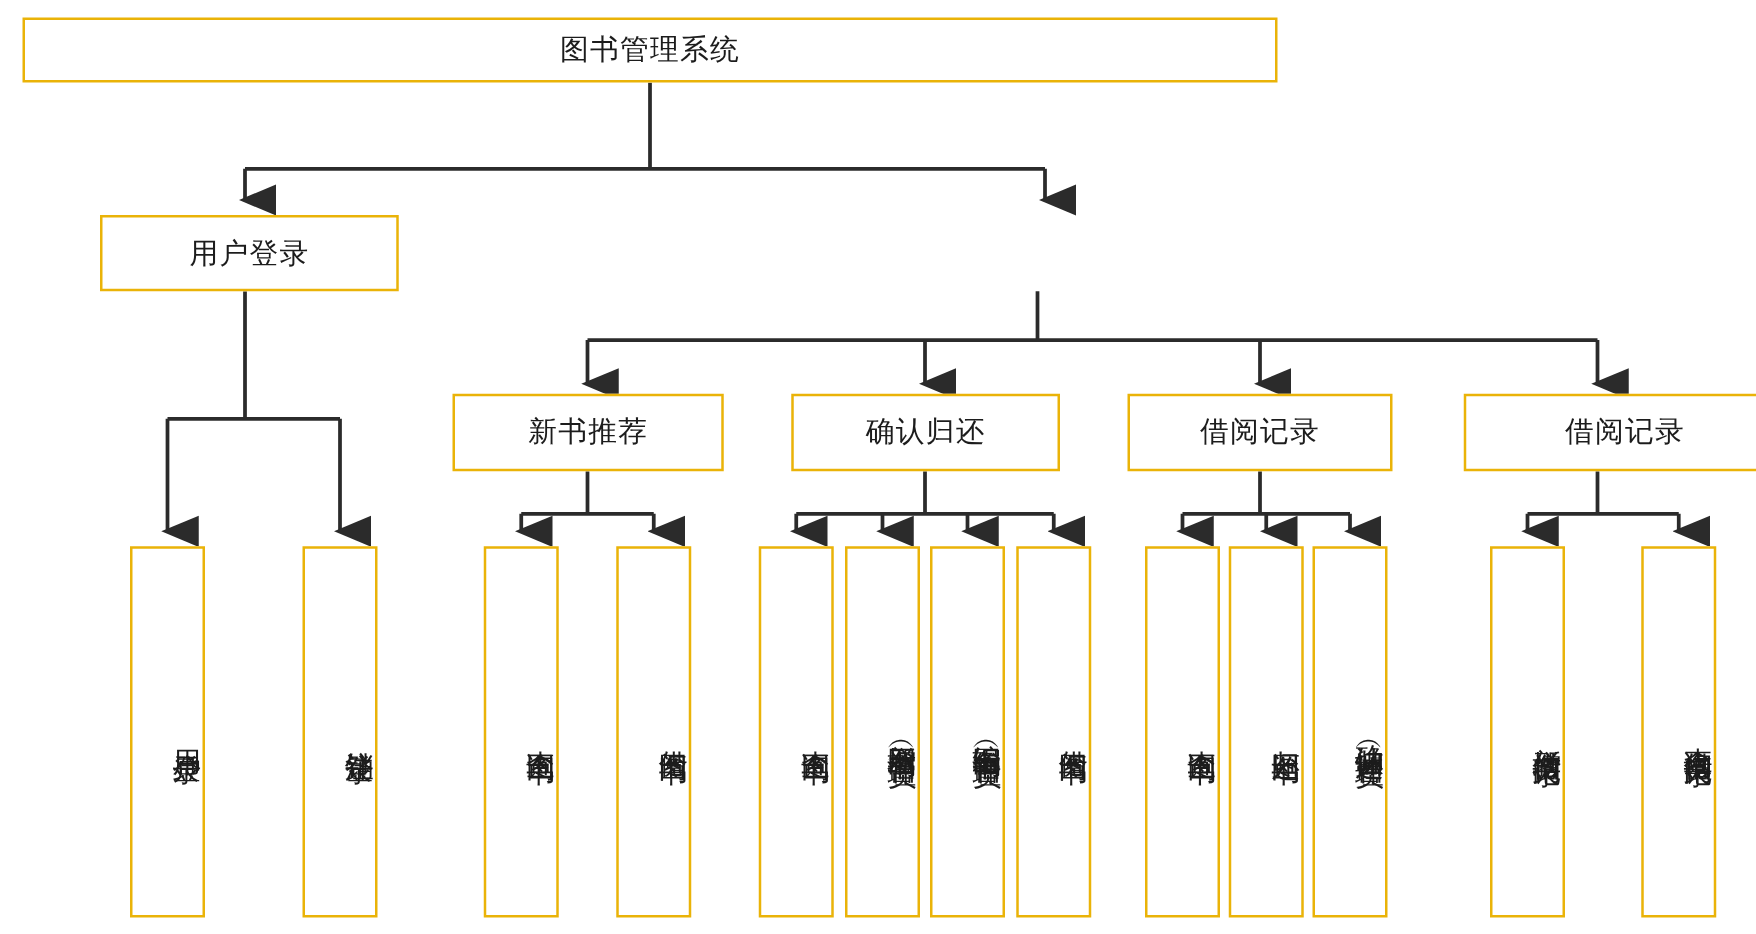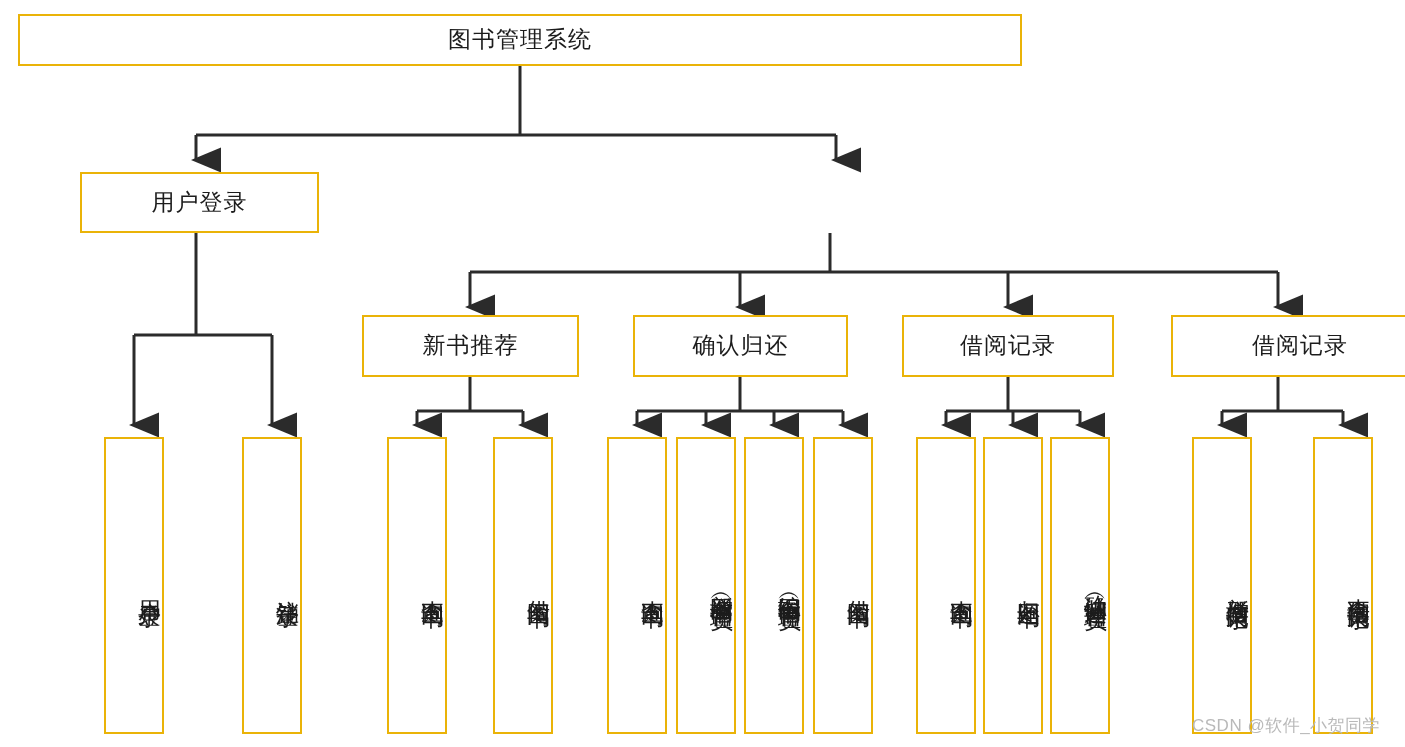--- a/index.html
+++ b/index.html
@@ -178,15 +178,14 @@
     <span>确认归还（管理员）</span>
   </div>
 
   <div class="node vertical" style="left:1192px; top:437px; width:60px; height:297px;">
     <span>新增借阅记录</span>
   </div>
   <div class="node vertical" style="left:1313px; top:437px; width:60px; height:297px;">
     <span>查询借阅记录</span>
   </div>
 
-  <div class="watermark" style="left:1192px; top:714px;">CSDN @软件_小贺同学</div>
 
 </div>
 
 </body></html>

